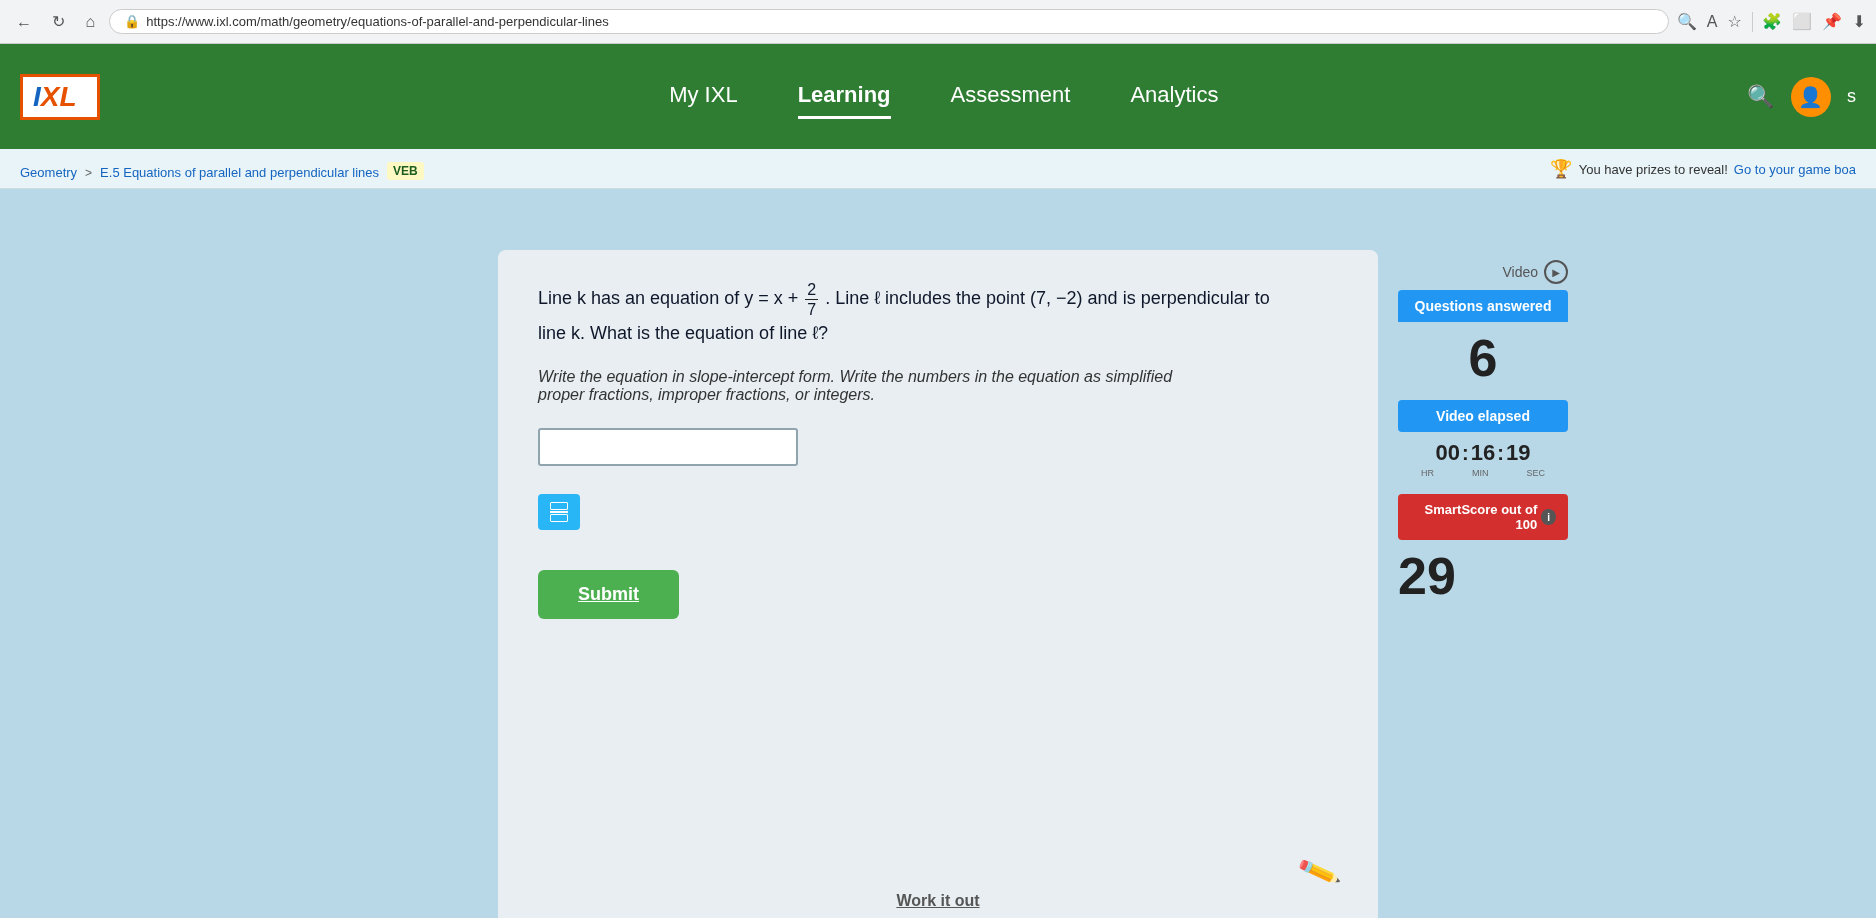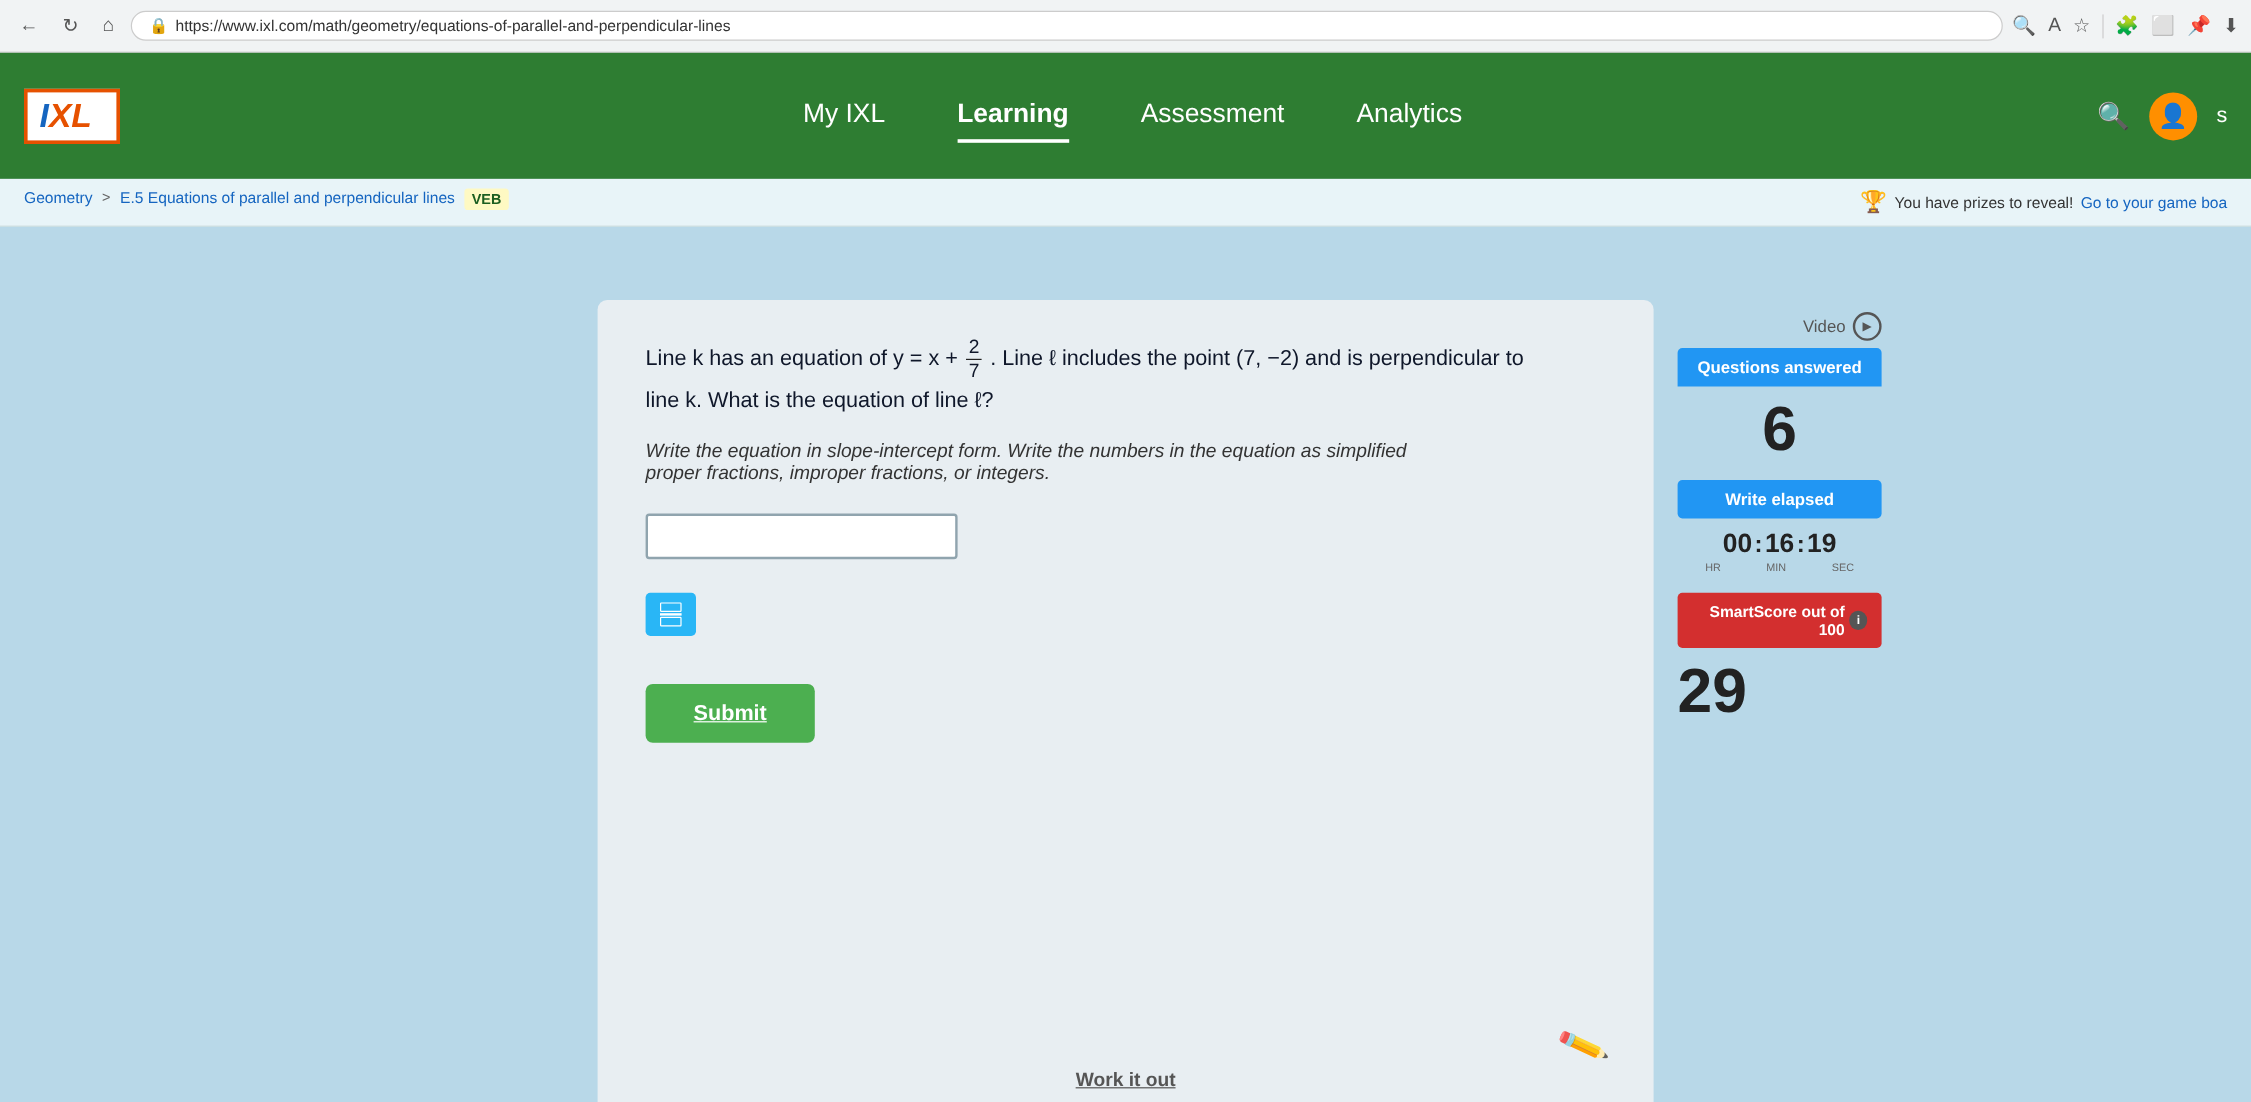--- a/index.html
+++ b/index.html
@@ -109,21 +109,21 @@
       font-size: 20px;
       cursor: pointer;
     }
 
     
     .breadcrumb-bar {
       background: #e8f4f8;
       border-bottom: 1px solid #cdd;
       padding: 8px 20px;
       display: flex;
-      align-items: flex-start;
+      align-items: flex-end;
       gap: 8px;
       font-size: 13px;
       color: #333;
       height: 40px;
     }
     .breadcrumb-link {
       color: #1565c0;
       cursor: pointer;
       text-decoration: none;
     }
@@ -466,21 +466,21 @@
     
     <div class="stats-sidebar">
       <div class="video-link">
         <span>Video</span>
         <div class="video-play-icon">▶</div>
       </div>
 
       <div class="stat-box">Questions answered</div>
       <div class="stat-value">6</div>
 
-      <div class="stat-box time-box">Write elapsed</div>
+      <div class="stat-box time-box">Video elapsed</div>
       <div class="time-display">
         <span class="time-num">00</span>
         <span class="time-sep">:</span>
         <span class="time-num">16</span>
         <span class="time-sep">:</span>
         <span class="time-num">19</span>
       </div>
       <div class="time-labels">
         <span>HR</span>
         <span>MIN</span>

